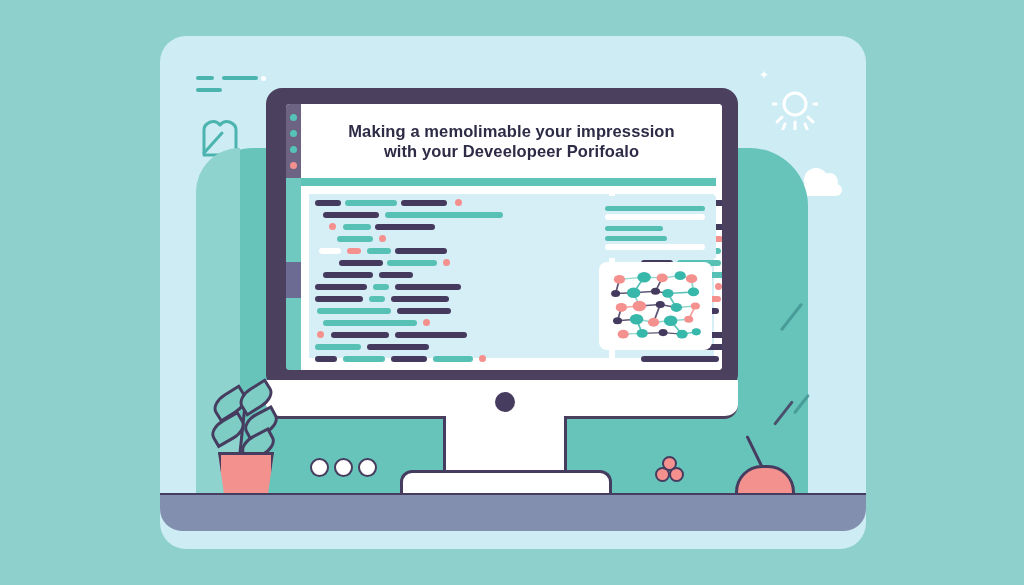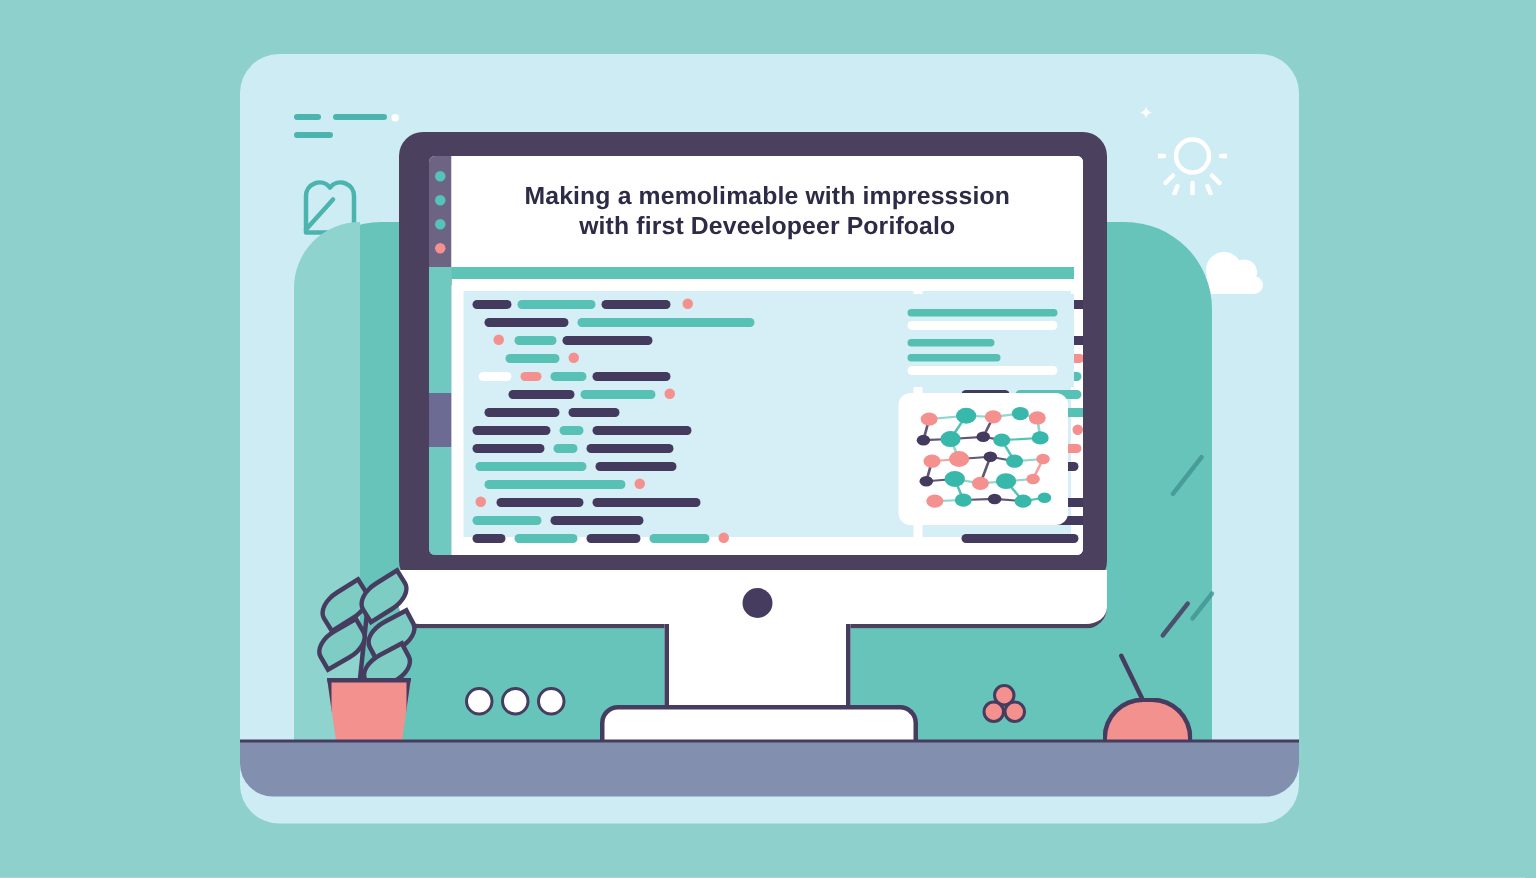--- a/index.html
+++ b/index.html
@@ -177,22 +177,22 @@
       <div class="rail-dot rail-teal" style="top:26px;"></div>
       <div class="rail-dot rail-teal" style="top:42px;"></div>
       <div class="rail-dot rail-pink" style="top:58px;"></div>
       <div class="rail-block-teal" style="top:74px;height:84px;"></div>
       <div class="rail-block-slate" style="top:158px;height:36px;"></div>
       <div class="rail-block-teal" style="top:194px;height:72px;"></div>
     </div>
 
     <div class="title-wrap">
       <div class="title">
-        <span>Making a memolimable with impresssion</span><br>
-        <span>with first Deveelopeer Porifoalo</span>
+        <span>Making a memolimable your impresssion</span><br>
+        <span>with your Deveelopeer Porifoalo</span>
       </div>
     </div>
     <div class="accent-bar"></div>
 
     <div class="content">
 
       <div class="code-card">
         <div id="code-left">
             <div class="bar b-navy" style="left: 6px; top: 6px; width: 26px;"></div>
             <div class="bar b-teal" style="left: 36px; top: 6px; width: 52px;"></div>

